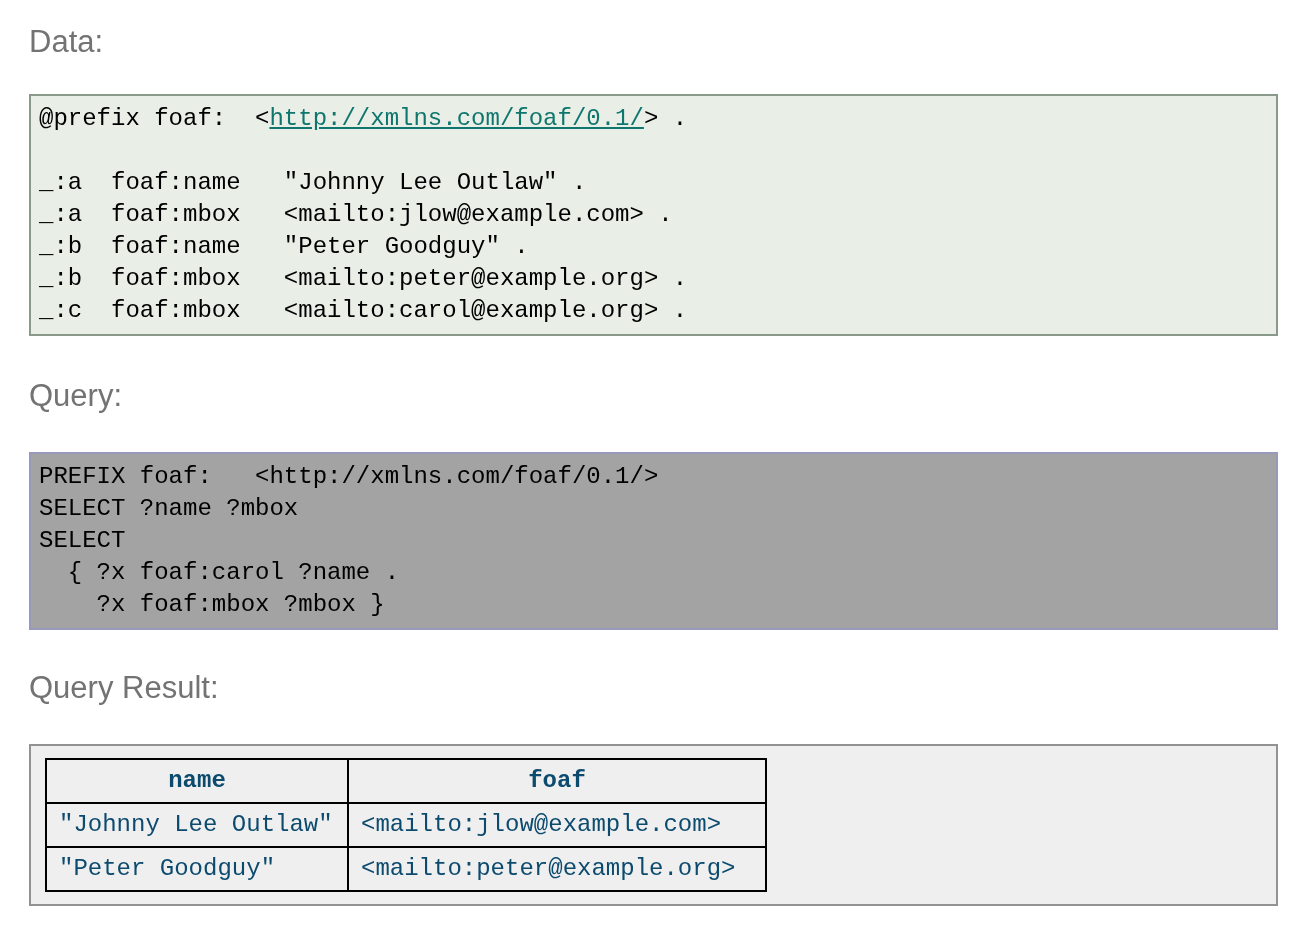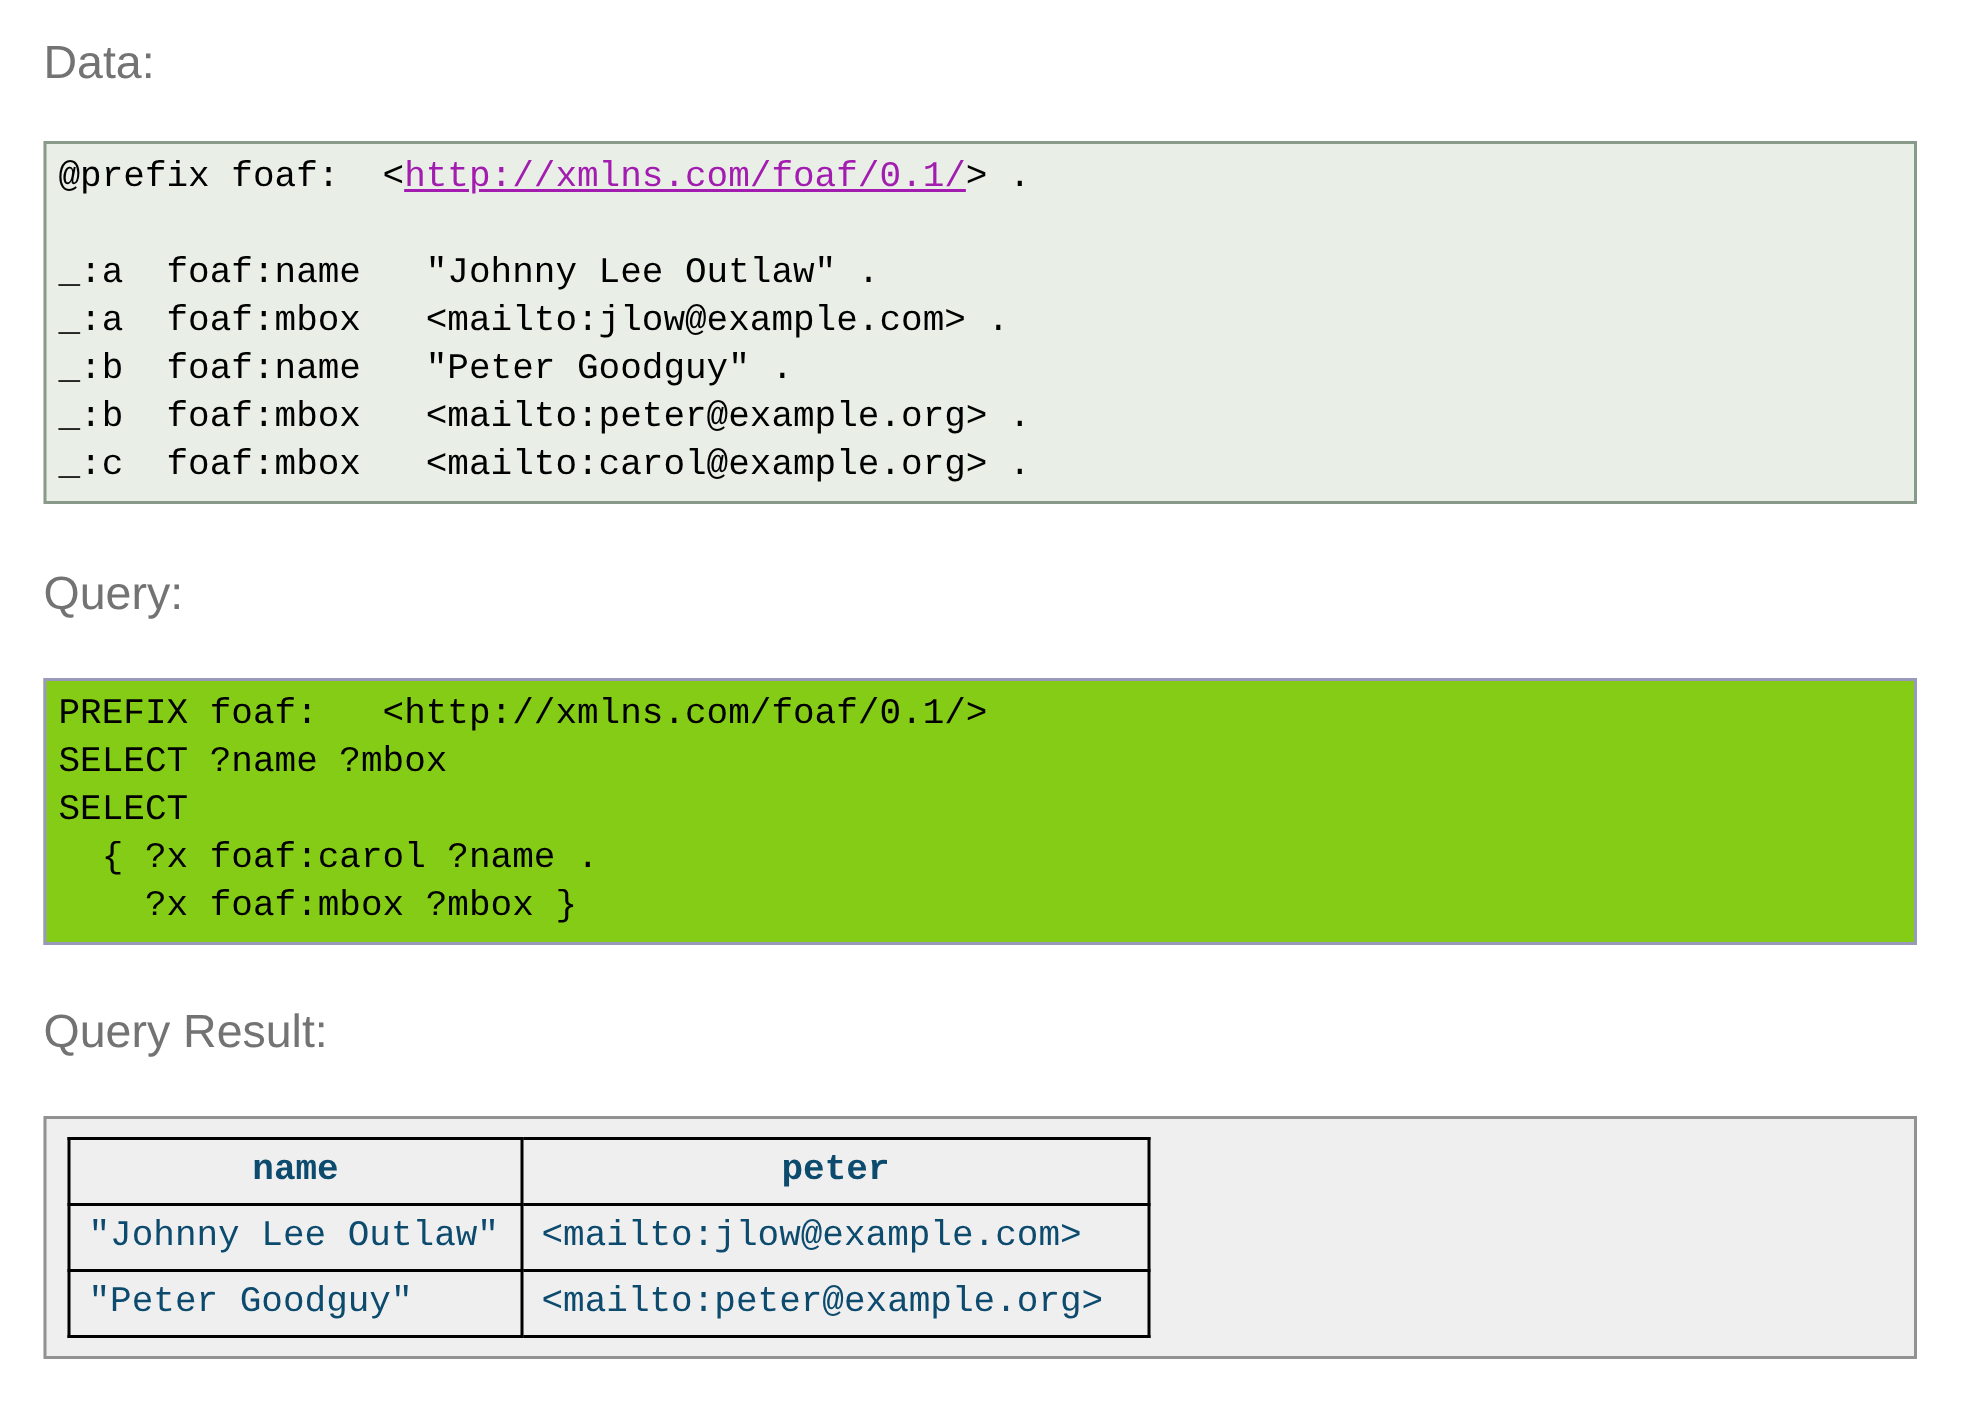--- a/index.html
+++ b/index.html
@@ -38,25 +38,25 @@
     line-height: 32px;
     min-height: 32px;
   }
   .data-block {
     margin-top: 34px;
     background: #e9efe7;
     border-color: #8a9a8a;
   }
   .query-block {
     margin-top: 38px;
-    background: #84cc16;
+    background: #a3a3a3;
     border-color: #9999bb;
   }
   .code-link {
-    color: #a21caf;
+    color: #0f766e;
   }
   .result-panel {
     margin-top: 38px;
     box-sizing: border-box;
     background: #efefef;
     border: 2px solid #929292;
     padding: 12px 14px;
   }
   table.result-table {
     border-collapse: collapse;
@@ -100,21 +100,21 @@
   <div class="code-line">    ?x foaf:mbox ?mbox }</div>
 </div>
 
 <p class="section-label label-result">Query Result:</p>
 
 <div class="result-panel">
   <table class="result-table">
     <thead>
       <tr>
         <th class="col-name">name</th>
-        <th class="col-mbox">peter</th>
+        <th class="col-mbox">foaf</th>
       </tr>
     </thead>
     <tbody>
       <tr>
         <td class="col-name">"Johnny Lee Outlaw"</td>
         <td class="col-mbox">&lt;mailto:jlow@example.com&gt;</td>
       </tr>
       <tr>
         <td class="col-name">"Peter Goodguy"</td>
         <td class="col-mbox">&lt;mailto:peter@example.org&gt;</td>

